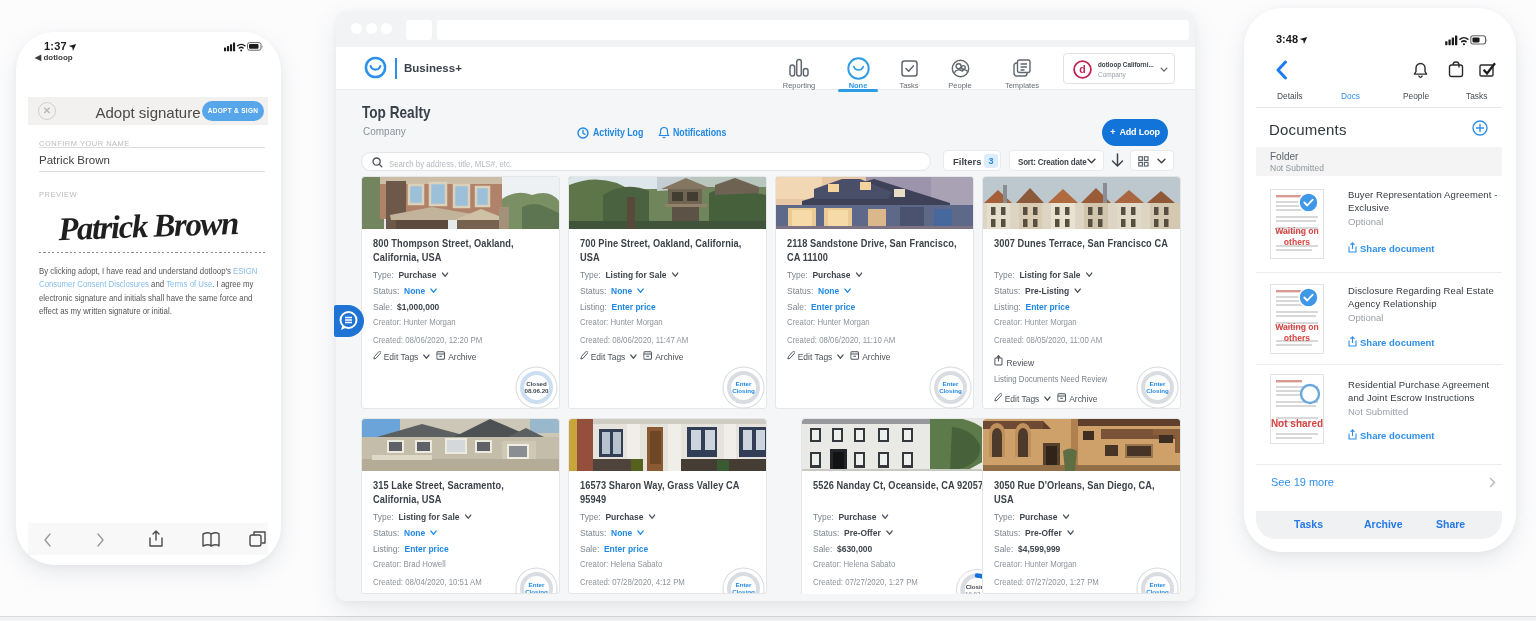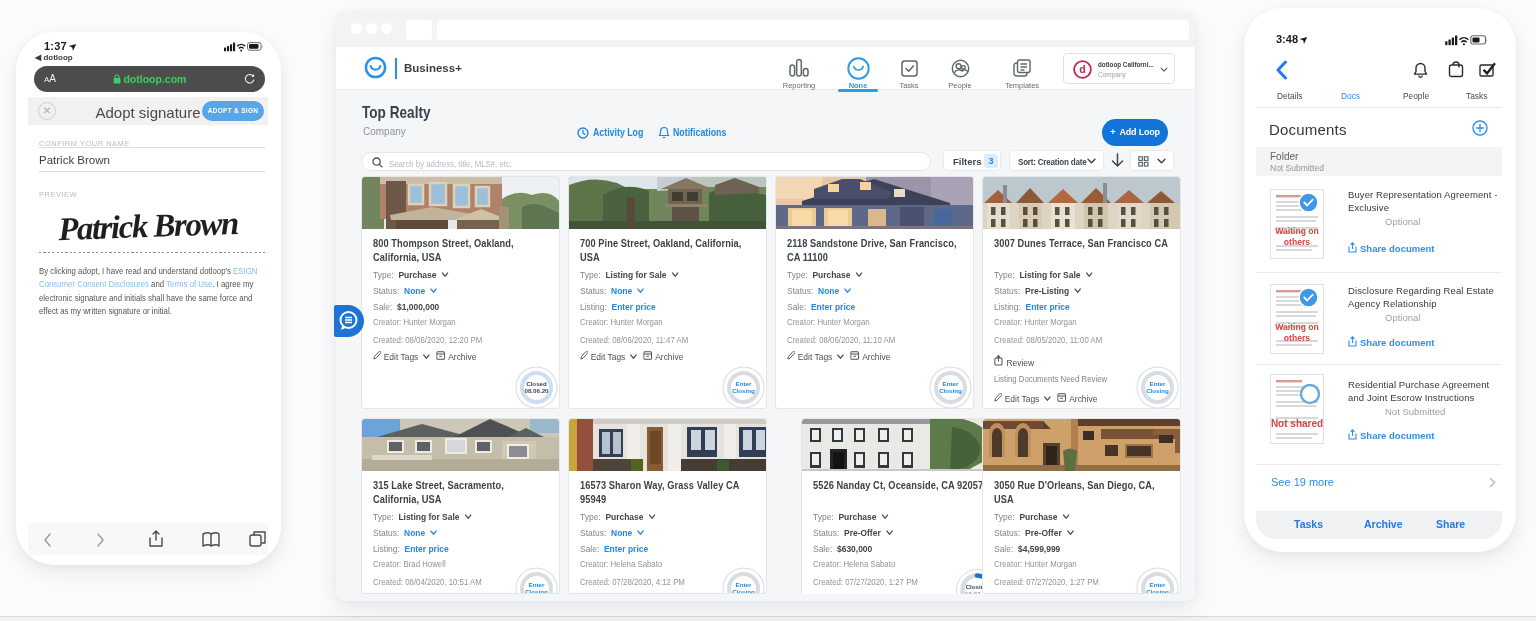--- a/index.html
+++ b/index.html
@@ -70,21 +70,21 @@
 .etrow { position:absolute; left:11px; font-size:9.5px; color:#4a5258; white-space:nowrap; transform:scaleX(.89); transform-origin:0 0; }
 
 
 #rphone { left:1244px; top:8px; width:272px; height:544px; background:#fff; border-radius:38px;
   box-shadow:0 8px 22px rgba(96,106,116,.13), 0 2px 6px rgba(96,106,116,.06); }
 #rscreen { position:absolute; left:18px; top:0; width:240px; height:544px; }
 .rtime { left:14px; top:25px; font-size:11px; font-weight:bold; color:#1b1b1b; }
 .rtabs { position:absolute; top:82px; font-size:9.5px; color:#454c52; white-space:nowrap; transform:scaleX(.88); transform-origin:0 0; }
 .dthumb { position:absolute; left:12px; width:54px; height:70px; background:#fff; border:1px solid #e2e2e2; }
 .dtitle { position:absolute; left:86px; font-size:9.5px; color:#343b41; line-height:12.5px; letter-spacing:.1px;}
-.dsub { position:absolute; left:86px; font-size:9.5px; color:#9aa1a8;margin-left:37px; }
+.dsub { position:absolute; left:86px; font-size:9.5px; color:#9aa1a8; }
 .dshare { position:absolute; left:86px; font-size:9.5px; font-weight:bold; color:#2e8fea; }
 .dred { position:absolute; font-size:8.6px; font-weight:bold; color:#d64541; text-align:center; line-height:11px; }
 .dsep { position:absolute; left:-6px; width:246px; height:1px; background:#ececec; }
 .copybar { position:absolute; left:-6px; top:503px; width:246px; height:28px; background:#f0f1f2; border-radius:0 0 20px 20px; }
 .copybar span { position:absolute; top:7px; font-size:10.5px; font-weight:bold; color:#2478e8; }
 </style>
 </head>
 <body>
 <div id="stage">
   <div class="bstrip"></div>
@@ -102,31 +102,20 @@
         </g>
         <g fill="none" stroke="#1b1b1b" stroke-linecap="round">
           <path d="M13.6 4.8 a5.4 5.4 0 0 1 7.2 0" stroke-width="1.5"></path>
           <path d="M15.3 7 a3 3 0 0 1 3.8 0" stroke-width="1.5"></path>
         </g>
         <circle cx="17.2" cy="9.4" r="1" fill="#1b1b1b"></circle>
         <rect x="23.5" y="1.6" width="13.5" height="7.6" rx="2" fill="none" stroke="#666" stroke-width="1"></rect>
         <rect x="25" y="3.1" width="9.5" height="4.6" rx="1" fill="#1b1b1b"></rect>
         <path d="M38 4.3 q1.4 1.2 0 3 z" fill="#888"></path>
       </svg>
-      <div class="urlbar abs">
-        <div class="urlAA"><span style="font-size:8px">A</span>A</div>
-        <div class="urlhost"><svg width="8" height="10" viewBox="0 0 8 10" style="vertical-align:-1px">
-              <rect x="0.6" y="4" width="6.8" height="5.4" rx="1" fill="#3ecf5e"></rect>
-              <path d="M2 4.2 v-1.2 a2 2 0 0 1 4 0 v1.2" fill="none" stroke="#3ecf5e" stroke-width="1.2"></path>
-            </svg> dotloop.com</div>
-        <svg class="urlref" style="position:absolute; right:10px; top:7px;" width="11" height="11" viewBox="0 0 13 13">
-            <path d="M10.8 4 a5 5 0 1 0 0.7 4.2" fill="none" stroke="#f2f2f2" stroke-width="1.3" stroke-linecap="round"></path>
-            <path d="M11.9 1.3 v3.1 h-3.1 z" fill="#f2f2f2"></path>
-          </svg>
-      </div>
       <div class="adoptbar abs">
         <div class="adoptx">✕</div>
         <div class="adoptt">Adopt signature</div>
         <div class="adoptbtn">ADOPT &amp; SIGN</div>
       </div>
       <div class="flabel abs" style="left:11px; top:107px;">CONFIRM YOUR NAME</div>
       <div class="hline abs" style="left:11px; top:115px; width:226px;"></div>
       <div class="pname abs" style="left:11px; top:122px;">Patrick Brown</div>
       <div class="hline abs" style="left:11px; top:139px; width:226px;"></div>
       <div class="flabel abs" style="left:11px; top:158px;">PREVIEW</div>

